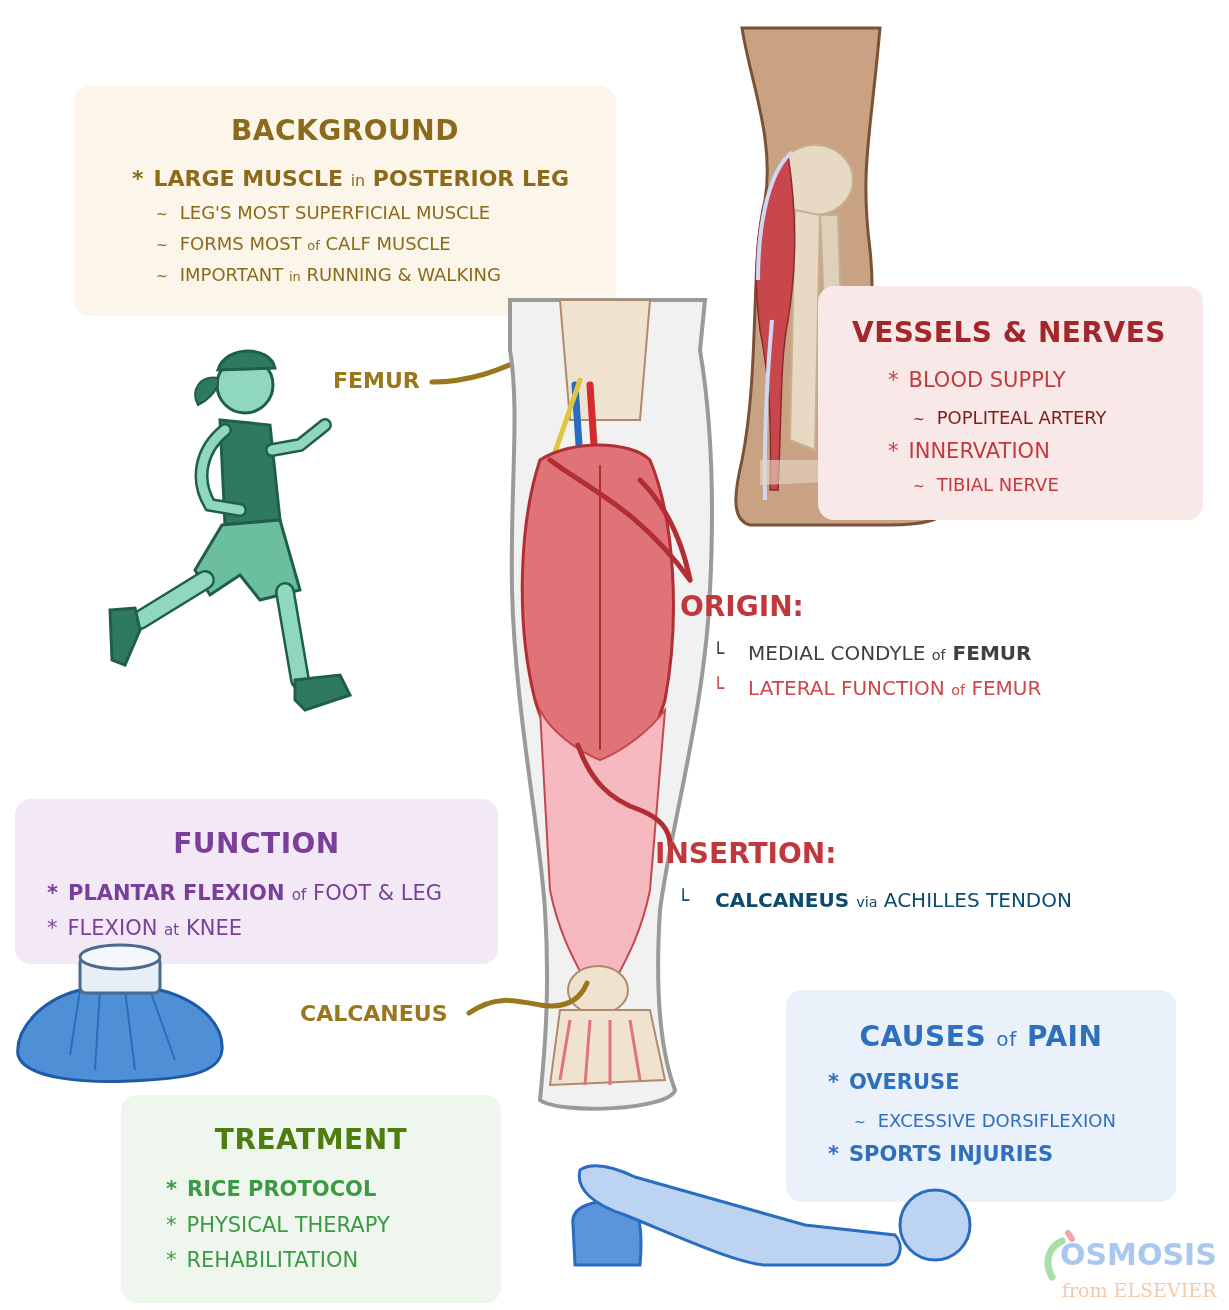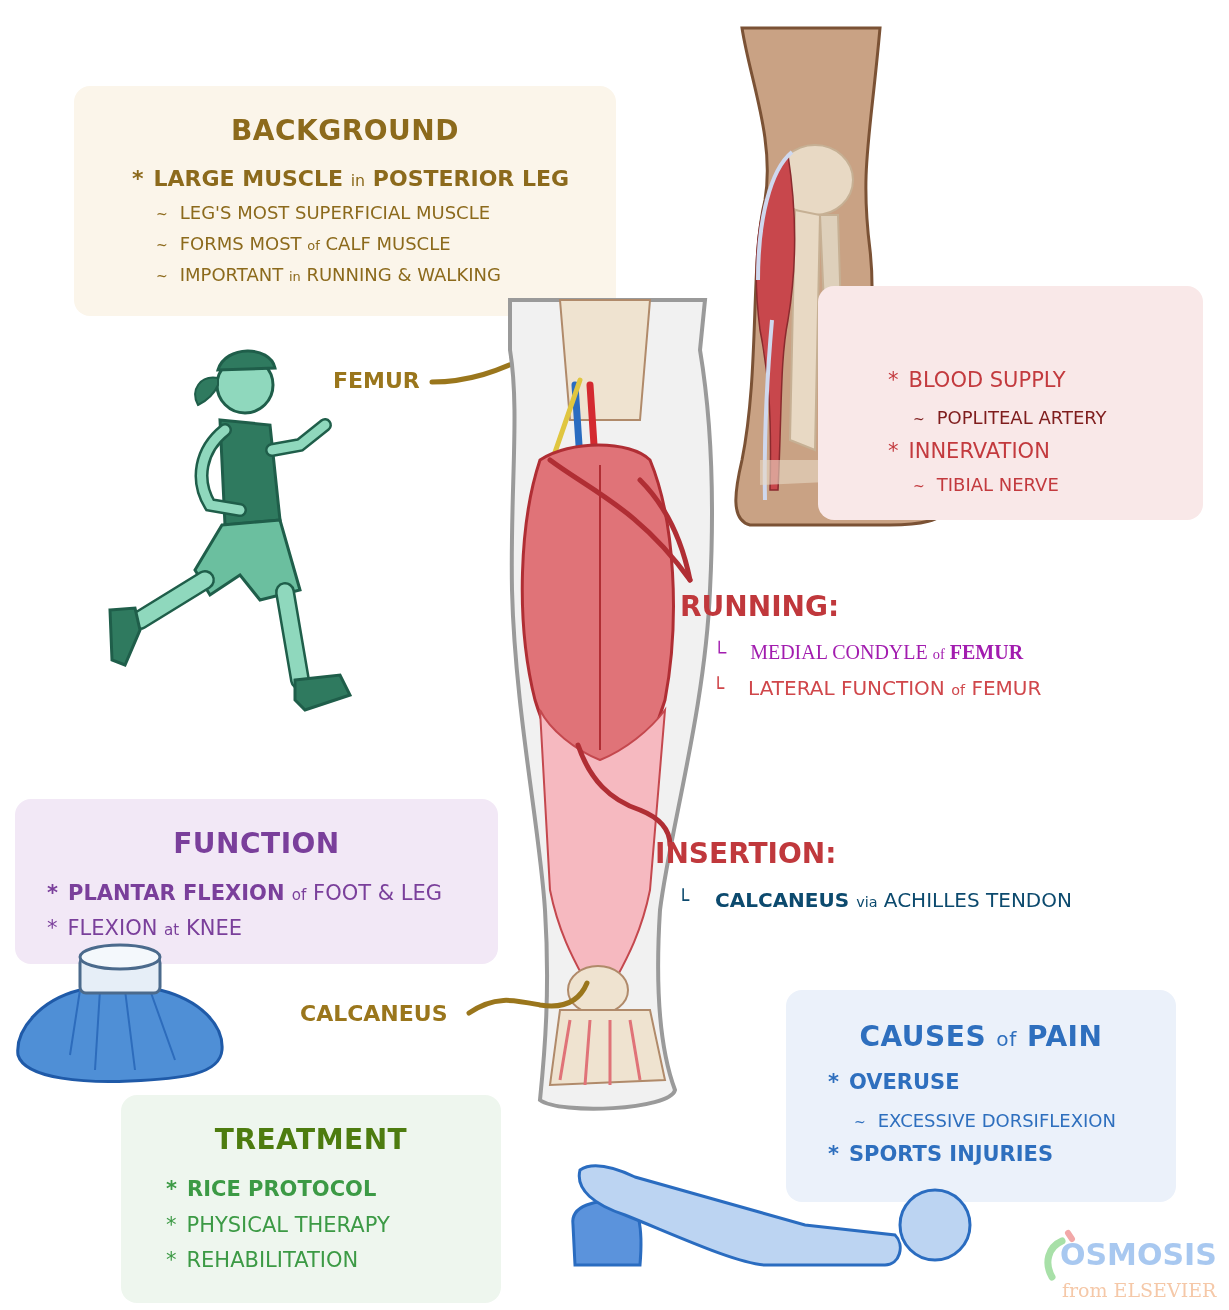--- a/index.html
+++ b/index.html
@@ -36,20 +36,21 @@
   <ellipse cx="95" cy="160" rx="38" ry="35" fill="#e8d9c4" stroke="#c6b094" stroke-width="2"></ellipse>
   <path d="M75 190 L70 420 L95 430 L100 195 Z" fill="#e8d9c4" stroke="#c6b094" stroke-width="2"></path>
   <path d="M100 195 L110 420 L125 425 L118 195 Z" fill="#ded0bb" stroke="#c6b094" stroke-width="2"></path>
   <path d="M68 135 C40 170 30 230 40 310 C48 350 52 390 50 470 L58 470 C62 390 60 340 68 300 C78 240 75 180 68 135 Z" fill="#c8474c" stroke="#8a2a2e" stroke-width="1.5"></path>
   <path d="M72 132 C50 150 38 200 38 260" stroke="#cfd8ee" stroke-width="4" fill="none"></path>
   <path d="M52 300 C45 380 44 430 45 480" stroke="#cfd8ee" stroke-width="4" fill="none"></path>
   <path d="M40 440 L150 440 L150 460 L40 465 Z" fill="#e8d9c4" opacity="0.6"></path>
 </svg>
 
 <div class="box" style="left:818px;top:244px;width:385px;height:234px;background:#f9e8e8;">
+  <div class="title" style="position:absolute;left:34px;top:30px;font-size:28px;color:#a3262b;text-align:left;">VESSELS &amp; NERVES</div>
   <div class="line thin" style="left:70px;top:82px;font-size:21px;color:#c33a3e;">
     <span style="margin-right:10px;">*</span><span>BLOOD SUPPLY</span>
   </div>
   <div class="line thin" style="left:95px;top:121px;font-size:18px;color:#7f1d1d;">
     <span style="margin-right:12px;font-size:14px;">~</span><span>POPLITEAL ARTERY</span>
   </div>
   <div class="line thin" style="left:70px;top:153px;font-size:21px;color:#c33a3e;">
     <span style="margin-right:10px;">*</span><span>INNERVATION</span>
   </div>
   <div class="line thin" style="left:95px;top:188px;font-size:18px;color:#c33a3e;">
@@ -95,22 +96,22 @@
 </svg>
 
 <svg style="left:530px;top:440px;" width="180" height="150" viewBox="0 0 180 150">
   <path d="M20 20 C60 50 110 70 160 140" stroke="#b02e34" stroke-width="5" fill="none" stroke-linecap="round"></path>
   <path d="M110 40 C130 60 150 90 160 140" stroke="#b02e34" stroke-width="5" fill="none" stroke-linecap="round"></path>
 </svg>
 <svg style="left:570px;top:740px;" width="110" height="110" viewBox="0 0 110 110">
   <path d="M8 5 C20 40 40 60 70 70 C90 78 100 90 100 105" stroke="#b02e34" stroke-width="5" fill="none" stroke-linecap="round"></path>
 </svg>
 
-<div class="lbl" style="left:680px;top:590px;font-size:28px;color:#c0383c;">RUNNING:</div>
-<div class="line thin" style="left:712px;top:641px;font-size:20px;color:#a21caf;font-family:Liberation Serif, serif;">
+<div class="lbl" style="left:680px;top:590px;font-size:28px;color:#c0383c;">ORIGIN:</div>
+<div class="line thin" style="left:712px;top:641px;font-size:20px;color:#404040;">
   <span style="margin-right:24px;">└</span><span>MEDIAL CONDYLE </span><span class="small">of</span><span style="font-weight:bold;"> FEMUR</span>
 </div>
 <div class="line thin" style="left:712px;top:676px;font-size:20px;color:#d0474b;">
   <span style="margin-right:24px;">└</span><span>LATERAL FUNCTION </span><span class="small">of</span><span> FEMUR</span>
 </div>
 
 <div class="lbl" style="left:655px;top:837px;font-size:28px;color:#c0383c;">INSERTION:</div>
 <div class="line thin" style="left:677px;top:888px;font-size:20px;color:#0c4a6e;">
   <span style="margin-right:26px;">└</span><span style="font-weight:bold;">CALCANEUS </span><span class="small">via</span><span> ACHILLES TENDON</span>
 </div>

